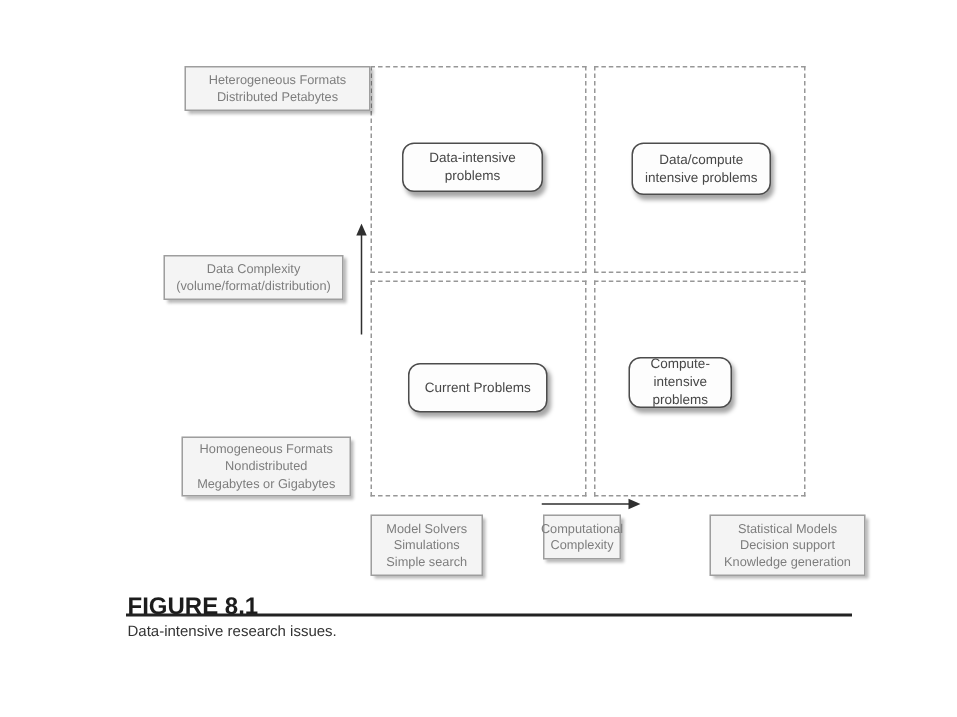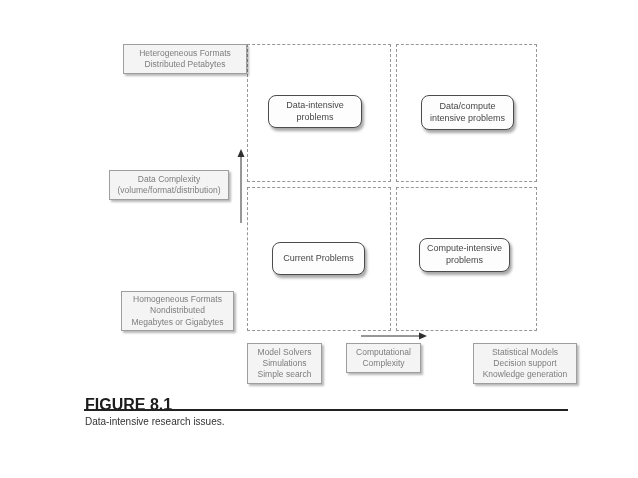--- a/index.html
+++ b/index.html
@@ -48,21 +48,21 @@
     <div class="abs quad" style="left:247px; top:44px; width:144px; height:138px;"></div>
     <div class="abs quad" style="left:396px; top:44px; width:141px; height:138px;"></div>
     <div class="abs quad" style="left:247px; top:187px; width:144px; height:144px;"></div>
     <div class="abs quad" style="left:396px; top:187px; width:141px; height:144px;"></div>
 
     <div class="abs node" style="left:268px; top:95px; width:94px; height:33px;">Data-intensive
 problems</div>
     <div class="abs node" style="left:272px; top:242px; width:93px; height:33px;">Current Problems</div>
     <div class="abs node" style="left:421px; top:95px; width:93px; height:35px;">Data/compute
 intensive problems</div>
-    <div class="abs node" style="left:419px; top:238px; width:91px; height:34px;">Compute-intensive
+    <div class="abs node" style="left:419px; top:238px; width:69px; height:34px;">Compute-intensive
 problems</div>
 
     <div class="abs lbl" style="left:123px; top:44px; width:124px; height:30px;">Heterogeneous Formats
 Distributed Petabytes</div>
     <div class="abs lbl" style="left:109px; top:170px; width:120px; height:30px;">Data Complexity
 (volume/format/distribution)</div>
     <div class="abs lbl" style="left:121px; top:291px; width:113px; height:40px;">Homogeneous Formats
 Nondistributed
 Megabytes or Gigabytes</div>
 
@@ -72,21 +72,21 @@
     </svg>
 
     <svg class="abs" style="left:361px; top:331px;" width="66" height="10" viewBox="0 0 66 10">
       <line x1="0" y1="5" x2="59" y2="5" stroke="var(--arrow)" stroke-width="1"></line>
       <polygon points="66,5 58,1.5 58,8.5" fill="var(--arrow)"></polygon>
     </svg>
 
     <div class="abs lbl" style="left:247px; top:343px; width:75px; height:41px;">Model Solvers
 Simulations
 Simple search</div>
-    <div class="abs lbl" style="left:346px; top:343px; width:75px; height:30px;">Computational
+    <div class="abs lbl" style="left:362px; top:343px; width:52px; height:30px;">Computational
 Complexity</div>
     <div class="abs lbl" style="left:437px; top:343px; width:104px; height:41px;margin-left:36px;">Statistical Models
 Decision support
 Knowledge generation</div>
 
     <div class="abs caption-label" style="left:85px; top:396px;">FIGURE 8.1</div>
     <div class="abs caption-rule" style="left:84px; top:409px; width:484px;"></div>
     <div class="abs caption-text" style="left:85px; top:416px;">Data-intensive research issues.</div>
 
   </div>

